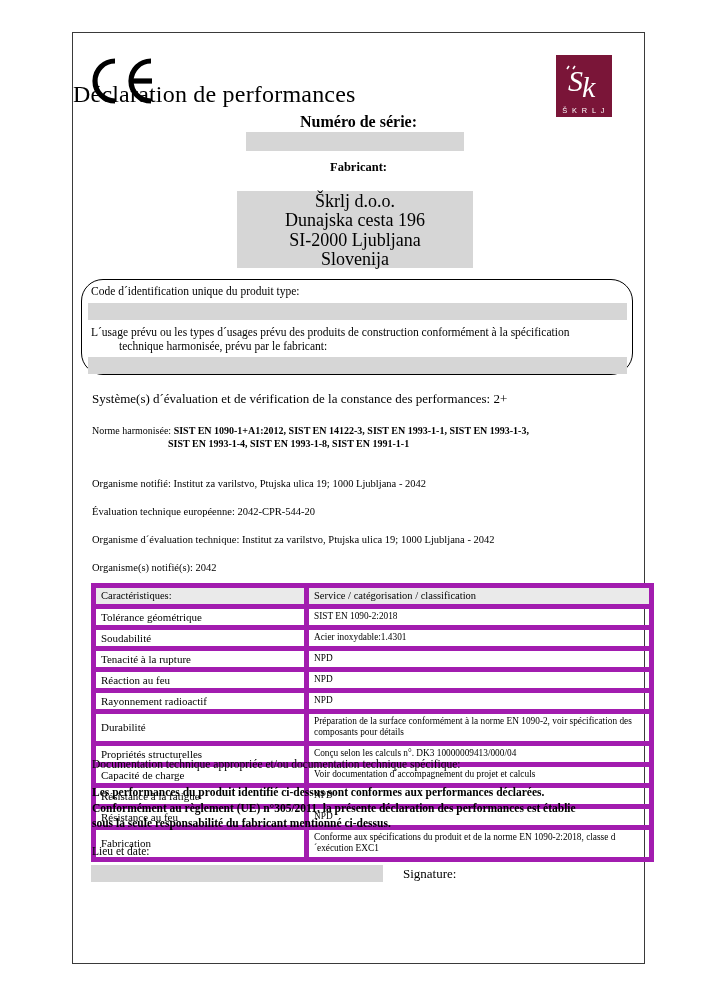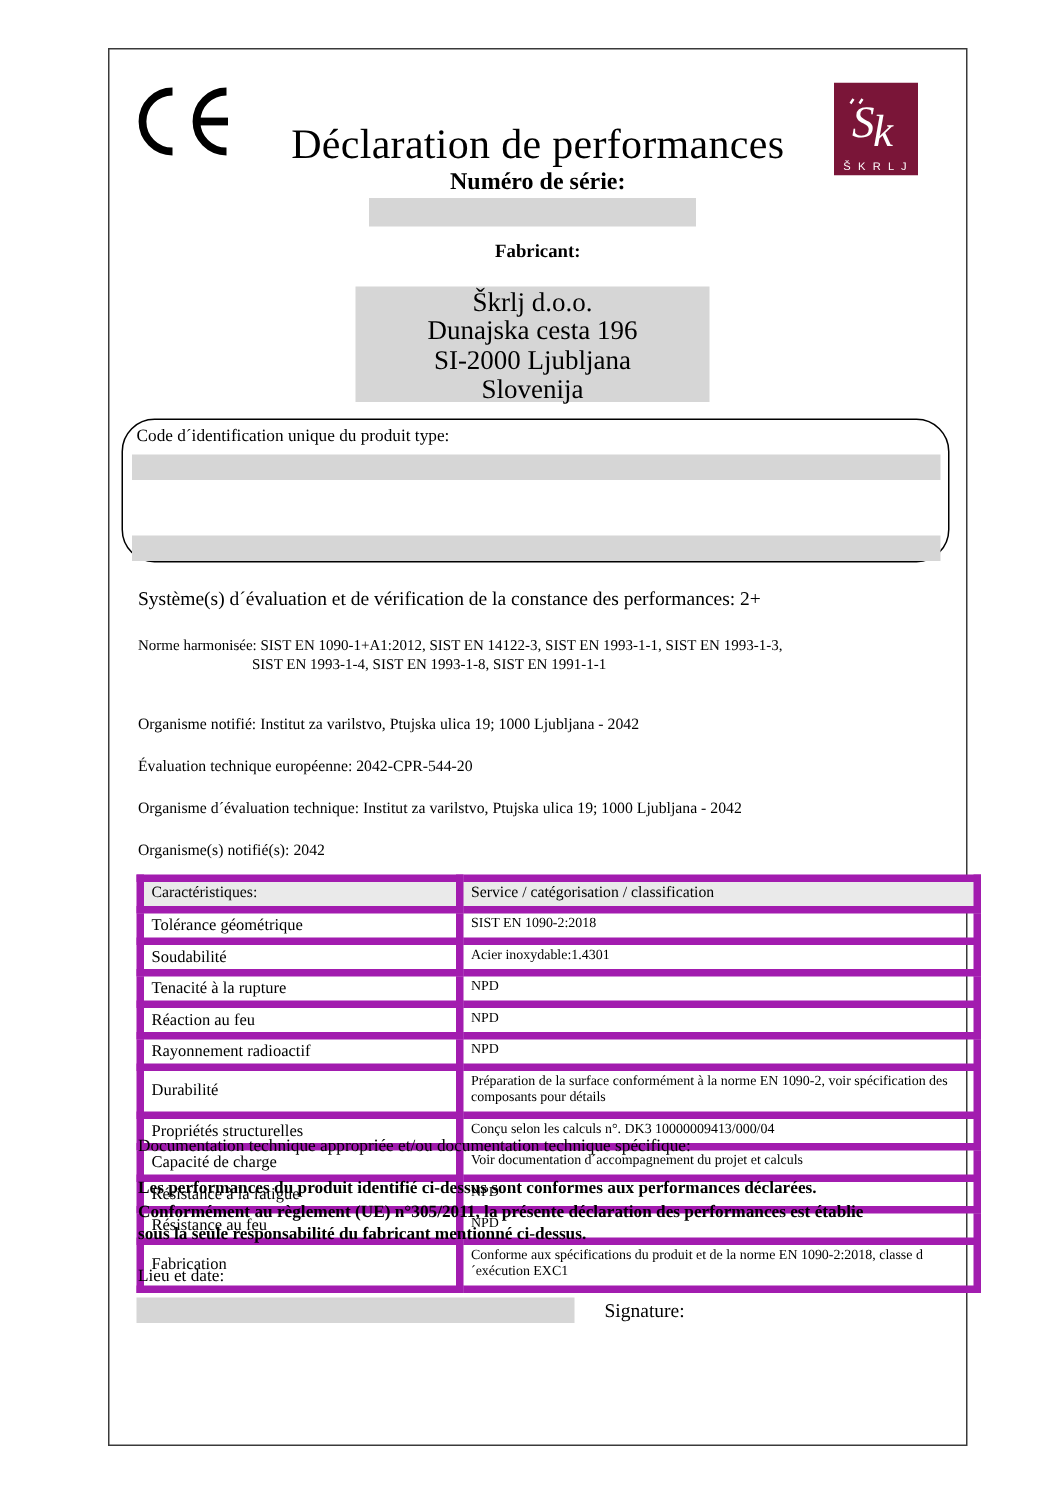--- a/index.html
+++ b/index.html
@@ -48,22 +48,21 @@
     top: 22px;
     width: 56px;
     height: 62px;
   }
 
   .doc-title {
     position: absolute;
     left: 0;
     right: 0;
     top: 48px;
-    text-align: center;
-    font-size: 28px;
+    font-size: 24px;
     letter-spacing: 0.2px;
   }
   .serial-label {
     position: absolute;
     left: 0; right: 0;
     top: 80px;
     text-align: center;
     font-size: 16px;
     font-weight: bold;
   }
@@ -151,21 +150,21 @@
     font-size: 13px;
   }
   .p-norme {
     position: absolute;
     left: 19px;
     top: 391px;
     width: 540px;
     font-size: 10px;
     line-height: 13px;
   }
-  .p-norme .bold { font-weight: normal; }
+  .p-norme .bold { font-weight: bold; }
   .p-norme .ind { display:block; padding-left: 76px; }
 
   .p-notified {
     position: absolute;
     left: 19px;
     top: 445px;
     font-size: 10.5px;
   }
   .p-eta {
     position: absolute;
@@ -281,20 +280,24 @@
     <div class="manufacturer-box">
       <div>Škrlj d.o.o.</div>
       <div>Dunajska cesta 196</div>
       <div>SI-2000 Ljubljana</div>
       <div>Slovenija</div>
     </div>
 
     <div class="ident-box"></div>
     <div class="ident-line1">Code d´identification unique du produit type:</div>
     <div class="ident-fill1"></div>
+    <div class="ident-line2">
+      <span>L´usage prévu ou les types d´usages prévu des produits de construction conformément à la spécification</span>
+      <span class="indent">technique harmonisée, prévu par le fabricant:</span>
+    </div>
     <div class="ident-fill2"></div>
 
     <div class="p-system">
       <span>Système(s) d´évaluation et de vérification de la constance des performances:</span>
       <span>2+</span>
     </div>
 
     <div class="p-norme">
       <span>Norme harmonisée:</span>
       <span class="bold">SIST EN 1090-1+A1:2012, SIST EN 14122-3, SIST EN 1993-1-1, SIST EN 1993-1-3,</span>

